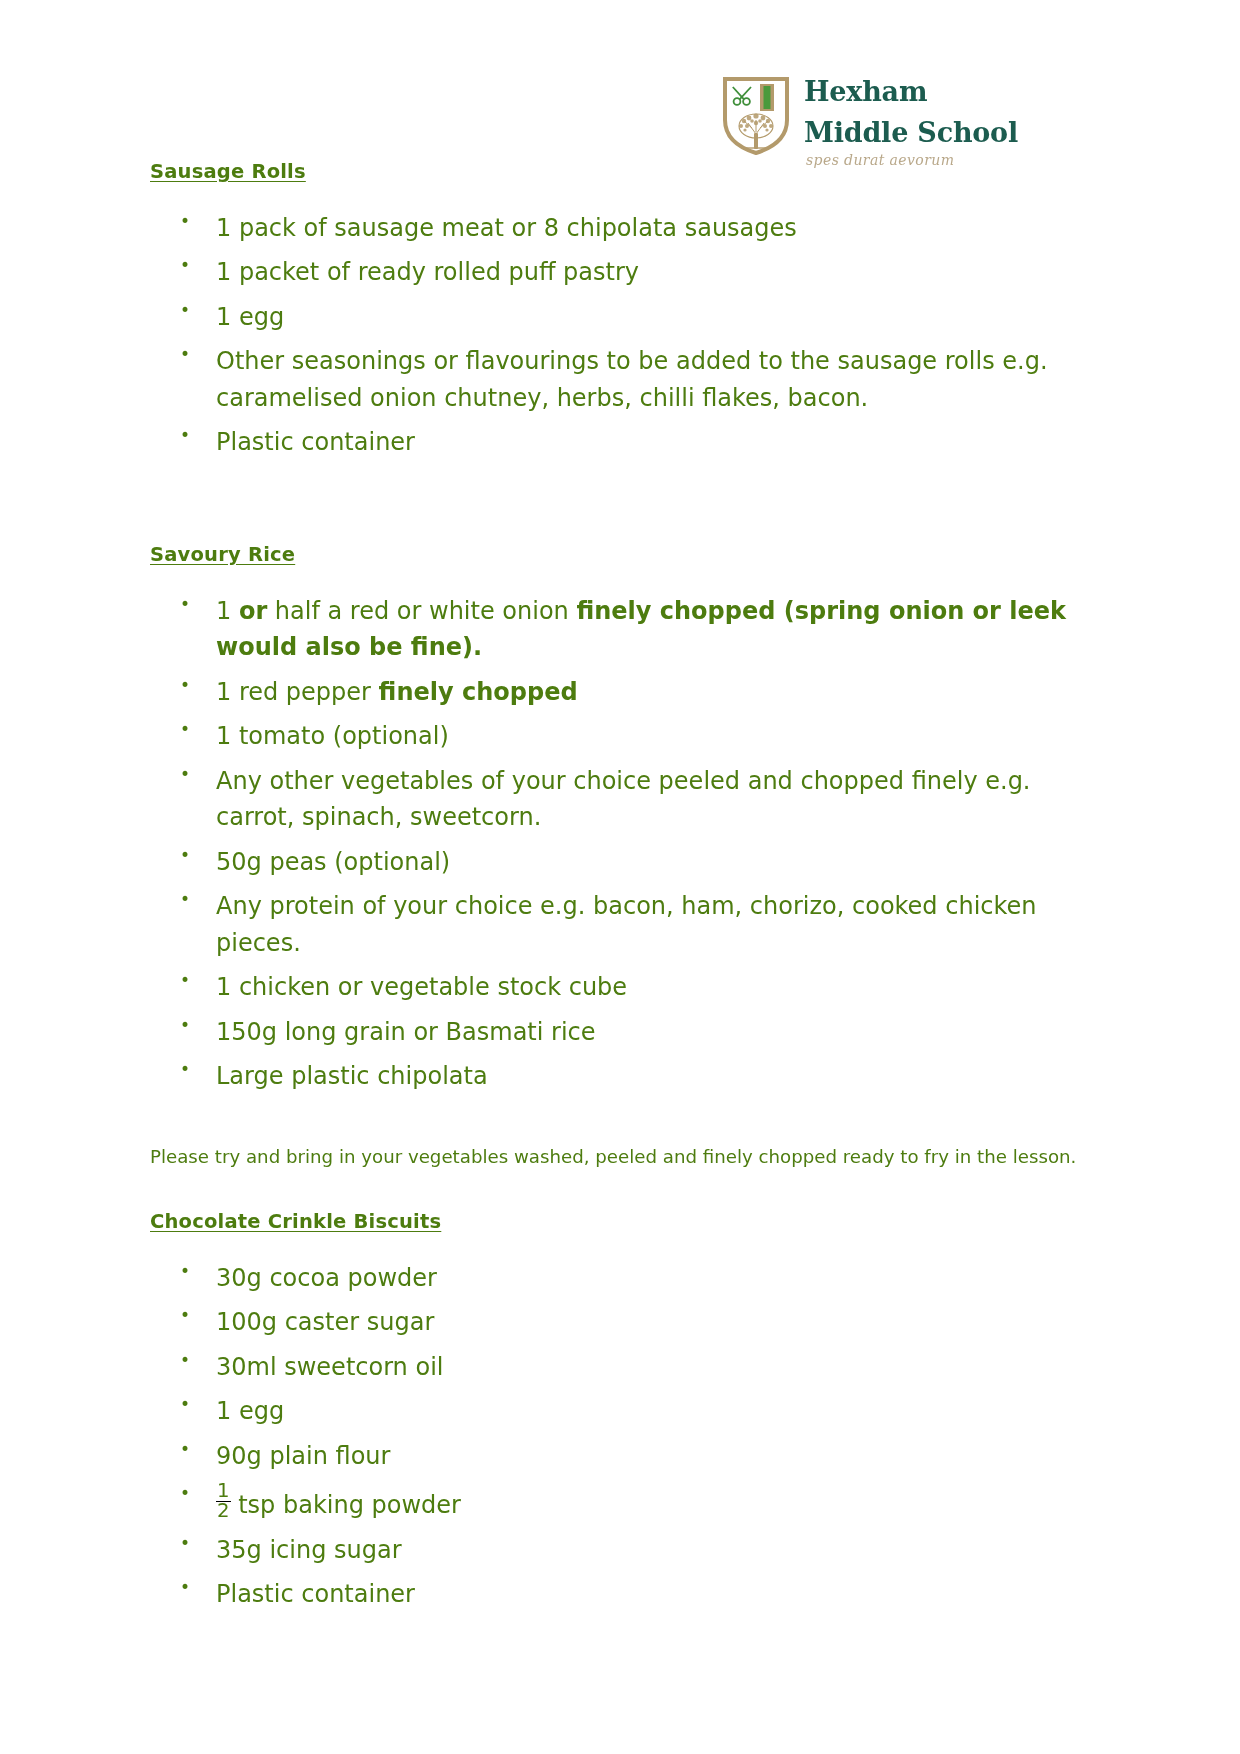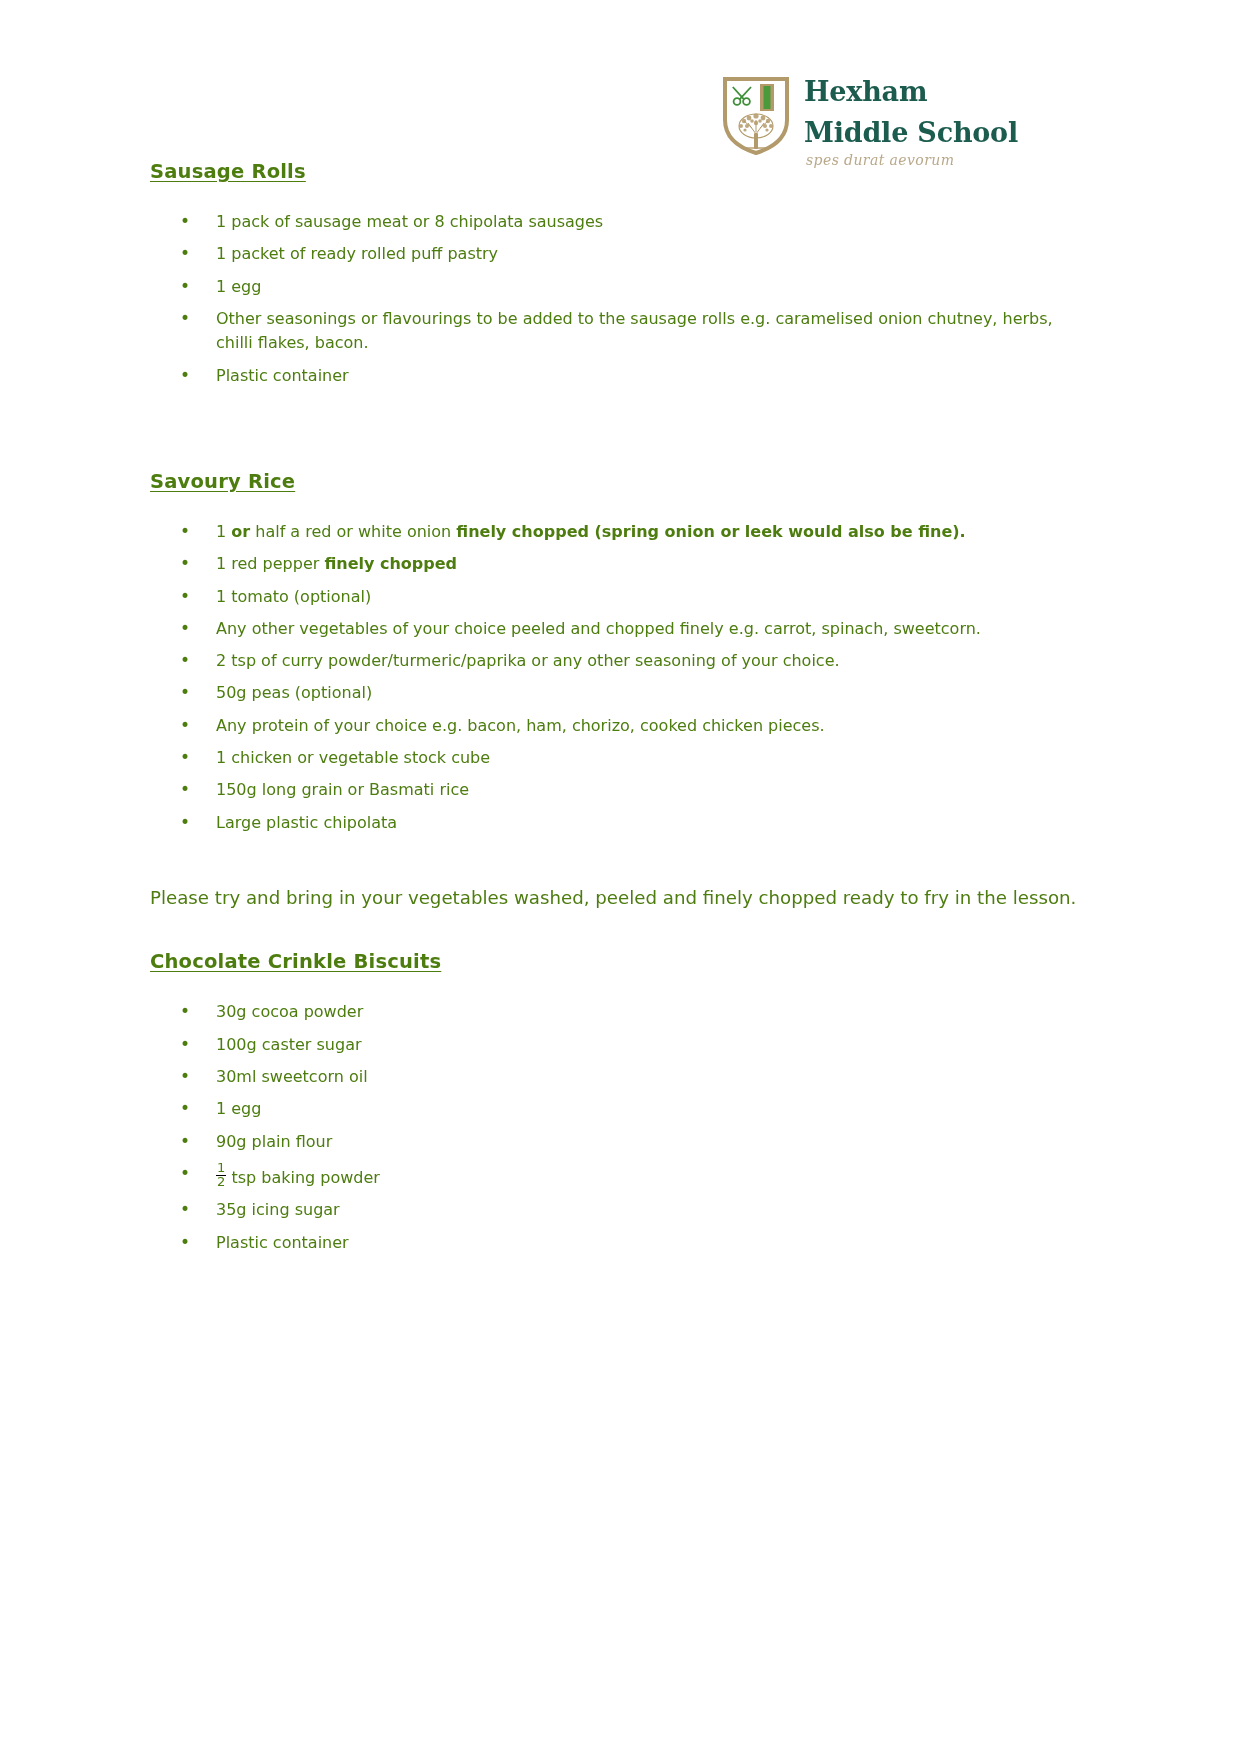--- a/index.html
+++ b/index.html
@@ -82,21 +82,21 @@
   ul.ingredients {
     list-style: none;
     margin: 0;
     padding: 0;
   }
   ul.ingredients li {
     position: relative;
     padding-left: 66px;
     margin: 0 0 8px 0;
     line-height: 1.52;
-    font-size: 16px;
+    font-size: 24px;
   }
   ul.ingredients li::before {
     content: "\2022";
     position: absolute;
     left: 30px;
     top: -1px;
     font-size: 17px;
     line-height: 1.52;
   }
   ul.ingredients li b { font-weight: 700; }
@@ -190,21 +190,20 @@
 
     <div class="gap-lg"></div>
 
     <h2 class="section-title">Savoury Rice</h2>
     <div class="gap-sm"></div>
     <ul class="ingredients" id="list-1">
         <li><span>1 </span><b>or</b><span> half a red or white onion </span><b>finely chopped (spring onion or leek would also be fine).</b></li>
         <li><span>1 red pepper </span><b>finely chopped</b></li>
         <li><span>1 tomato (optional)</span></li>
         <li><span>Any other vegetables of your choice peeled and chopped finely e.g. carrot, spinach, sweetcorn.</span></li>
-        <li><span>2 tsp of curry powder/turmeric/paprika or any other seasoning of your choice.</span></li>
         <li><span>50g peas (optional)</span></li>
         <li><span>Any protein of your choice e.g. bacon, ham, chorizo, cooked chicken pieces.</span></li>
         <li><span>1 chicken or vegetable stock cube</span></li>
         <li><span>150g long grain or Basmati rice</span></li>
         <li><span>Large plastic chipolata</span></li>
       </ul>
 
     <div class="gap-md"></div>
 
     <p class="note">Please try and bring in your vegetables washed, peeled and finely chopped ready to fry in the lesson.</p>

